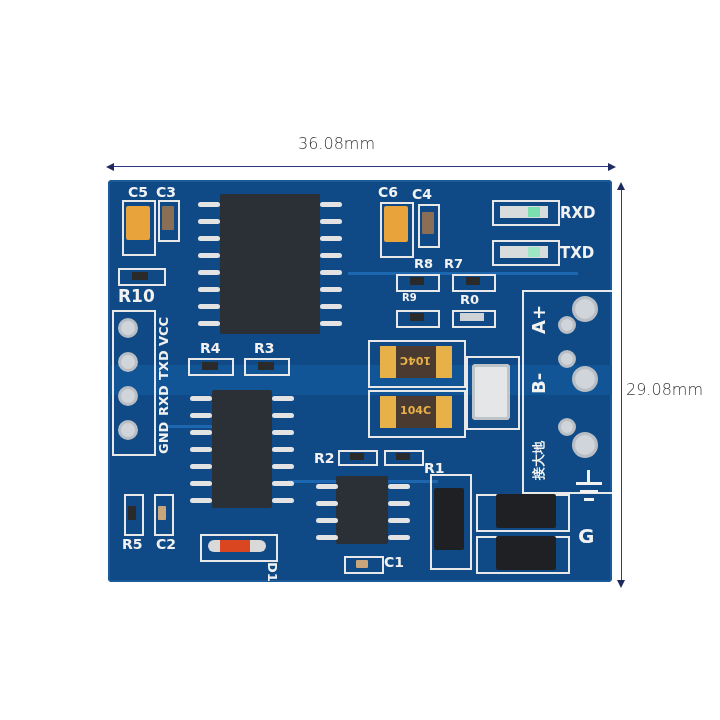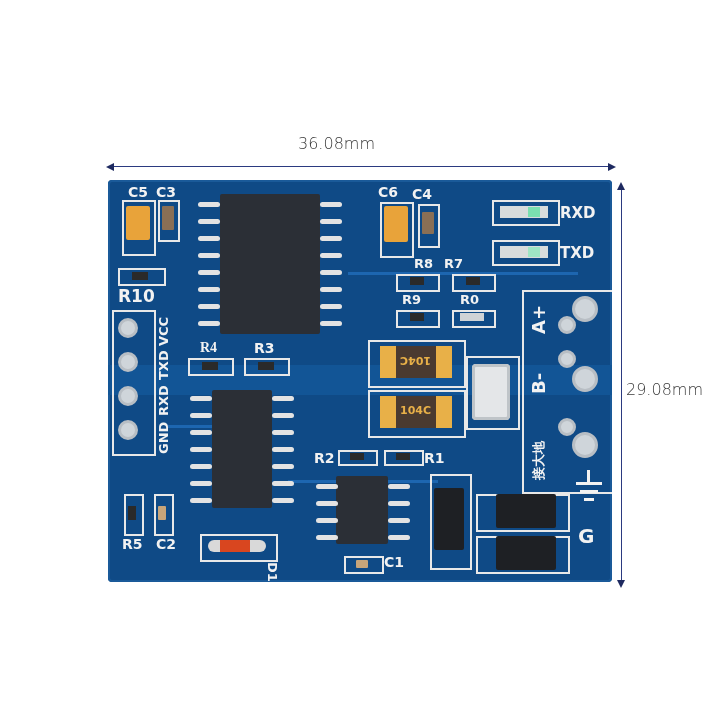--- a/index.html
+++ b/index.html
@@ -79,21 +79,21 @@
     <div class="pin" style="left:212px;top:22px;"></div>
       <div class="pin" style="left:212px;top:39px;"></div>
     <div class="pin" style="left:212px;top:56px;"></div>
       <div class="pin" style="left:212px;top:73px;"></div>
     <div class="pin" style="left:212px;top:90px;"></div>
       <div class="pin" style="left:212px;top:107px;"></div>
     <div class="pin" style="left:212px;top:124px;"></div>
       <div class="pin" style="left:212px;top:141px;"></div>
   </div>
 
-  <div class="silk" style="left:92px;top:160px;font-size:14px;font-family:Liberation Serif, serif;">R4</div>
+  <div class="silk" style="left:92px;top:160px;font-size:14px;">R4</div>
   <div class="silk" style="left:146px;top:160px;font-size:14px;">R3</div>
   <div class="box" style="left:80px;top:178px;width:42px;height:14px;"></div>
   <div class="res" style="left:94px;top:182px;width:16px;height:8px;"></div>
   <div class="box" style="left:136px;top:178px;width:42px;height:14px;"></div>
   <div class="res" style="left:150px;top:182px;width:16px;height:8px;"></div>
 
   <div class="chip" style="left:104px;top:210px;width:60px;height:118px;"></div>
   <div>
     <div class="pin" style="left:82px;top:216px;"></div>
       <div class="pin" style="left:82px;top:233px;"></div>
@@ -123,21 +123,21 @@
   <div class="box" style="left:92px;top:354px;width:74px;height:24px;"></div>
   <div style="position:absolute;left:100px;top:360px;width:58px;height:12px;background:#d9d9d9;border-radius:6px;"></div>
   <div style="position:absolute;left:112px;top:360px;width:30px;height:12px;background:#d9461f;"></div>
   <div class="silk label-vert" style="left:172px;top:382px;font-size:13px;transform:rotate(90deg);transform-origin:left top;">D1</div>
 
   <div class="silk" style="left:206px;top:270px;font-size:14px;">R2</div>
   <div class="box" style="left:230px;top:270px;width:36px;height:12px;"></div>
   <div class="res" style="left:242px;top:273px;width:14px;height:7px;"></div>
   <div class="box" style="left:276px;top:270px;width:36px;height:12px;"></div>
   <div class="res" style="left:288px;top:273px;width:14px;height:7px;"></div>
-  <div class="silk" style="left:316px;top:270px;font-size:14px;">R1</div>
+  <div class="silk" style="left:316px;top:280px;font-size:14px;">R1</div>
 
   <div class="chip" style="left:228px;top:296px;width:52px;height:68px;"></div>
   <div>
     <div class="pin" style="left:208px;top:304px;"></div>
       <div class="pin" style="left:208px;top:321px;"></div>
     <div class="pin" style="left:208px;top:338px;"></div>
       <div class="pin" style="left:208px;top:355px;"></div>
   </div>
   <div>
     <div class="pin" style="left:280px;top:304px;"></div>
@@ -166,21 +166,21 @@
   <div style="position:absolute;left:392px;top:66px;width:48px;height:12px;background:#d8dcdc;"></div>
   <div style="position:absolute;left:420px;top:67px;width:12px;height:10px;background:#9ee6c4;"></div>
   <div class="silk" style="left:452px;top:64px;font-size:15px;">TXD</div>
 
   <div class="silk" style="left:306px;top:76px;font-size:13px;">R8</div>
   <div class="silk" style="left:336px;top:76px;font-size:13px;">R7</div>
   <div class="box" style="left:288px;top:94px;width:40px;height:14px;"></div>
   <div class="res" style="left:302px;top:97px;width:14px;height:8px;"></div>
   <div class="box" style="left:344px;top:94px;width:40px;height:14px;"></div>
   <div class="res" style="left:358px;top:97px;width:14px;height:8px;"></div>
-  <div class="silk" style="left:294px;top:112px;font-size:13px;">R9</div>
+  <div class="silk" style="left:294px;top:112px;font-size:10px;">R9</div>
   <div class="silk" style="left:352px;top:112px;font-size:13px;">R0</div>
   <div class="box" style="left:288px;top:130px;width:40px;height:14px;"></div>
   <div class="res" style="left:302px;top:133px;width:14px;height:8px;"></div>
   <div class="box" style="left:344px;top:130px;width:40px;height:14px;"></div>
   <div class="pad" style="left:352px;top:133px;width:24px;height:8px;"></div>
 
   <div class="box" style="left:260px;top:160px;width:94px;height:44px;"></div>
   <div style="position:absolute;left:272px;top:166px;width:72px;height:32px;background:#e8b048;"></div>
   <div style="position:absolute;left:288px;top:166px;width:40px;height:32px;background:#4a3a30;"></div>
   <div class="silk" style="left:292px;top:174px;font-size:11px;color:#e8b048;transform:rotate(180deg);">104C</div>

